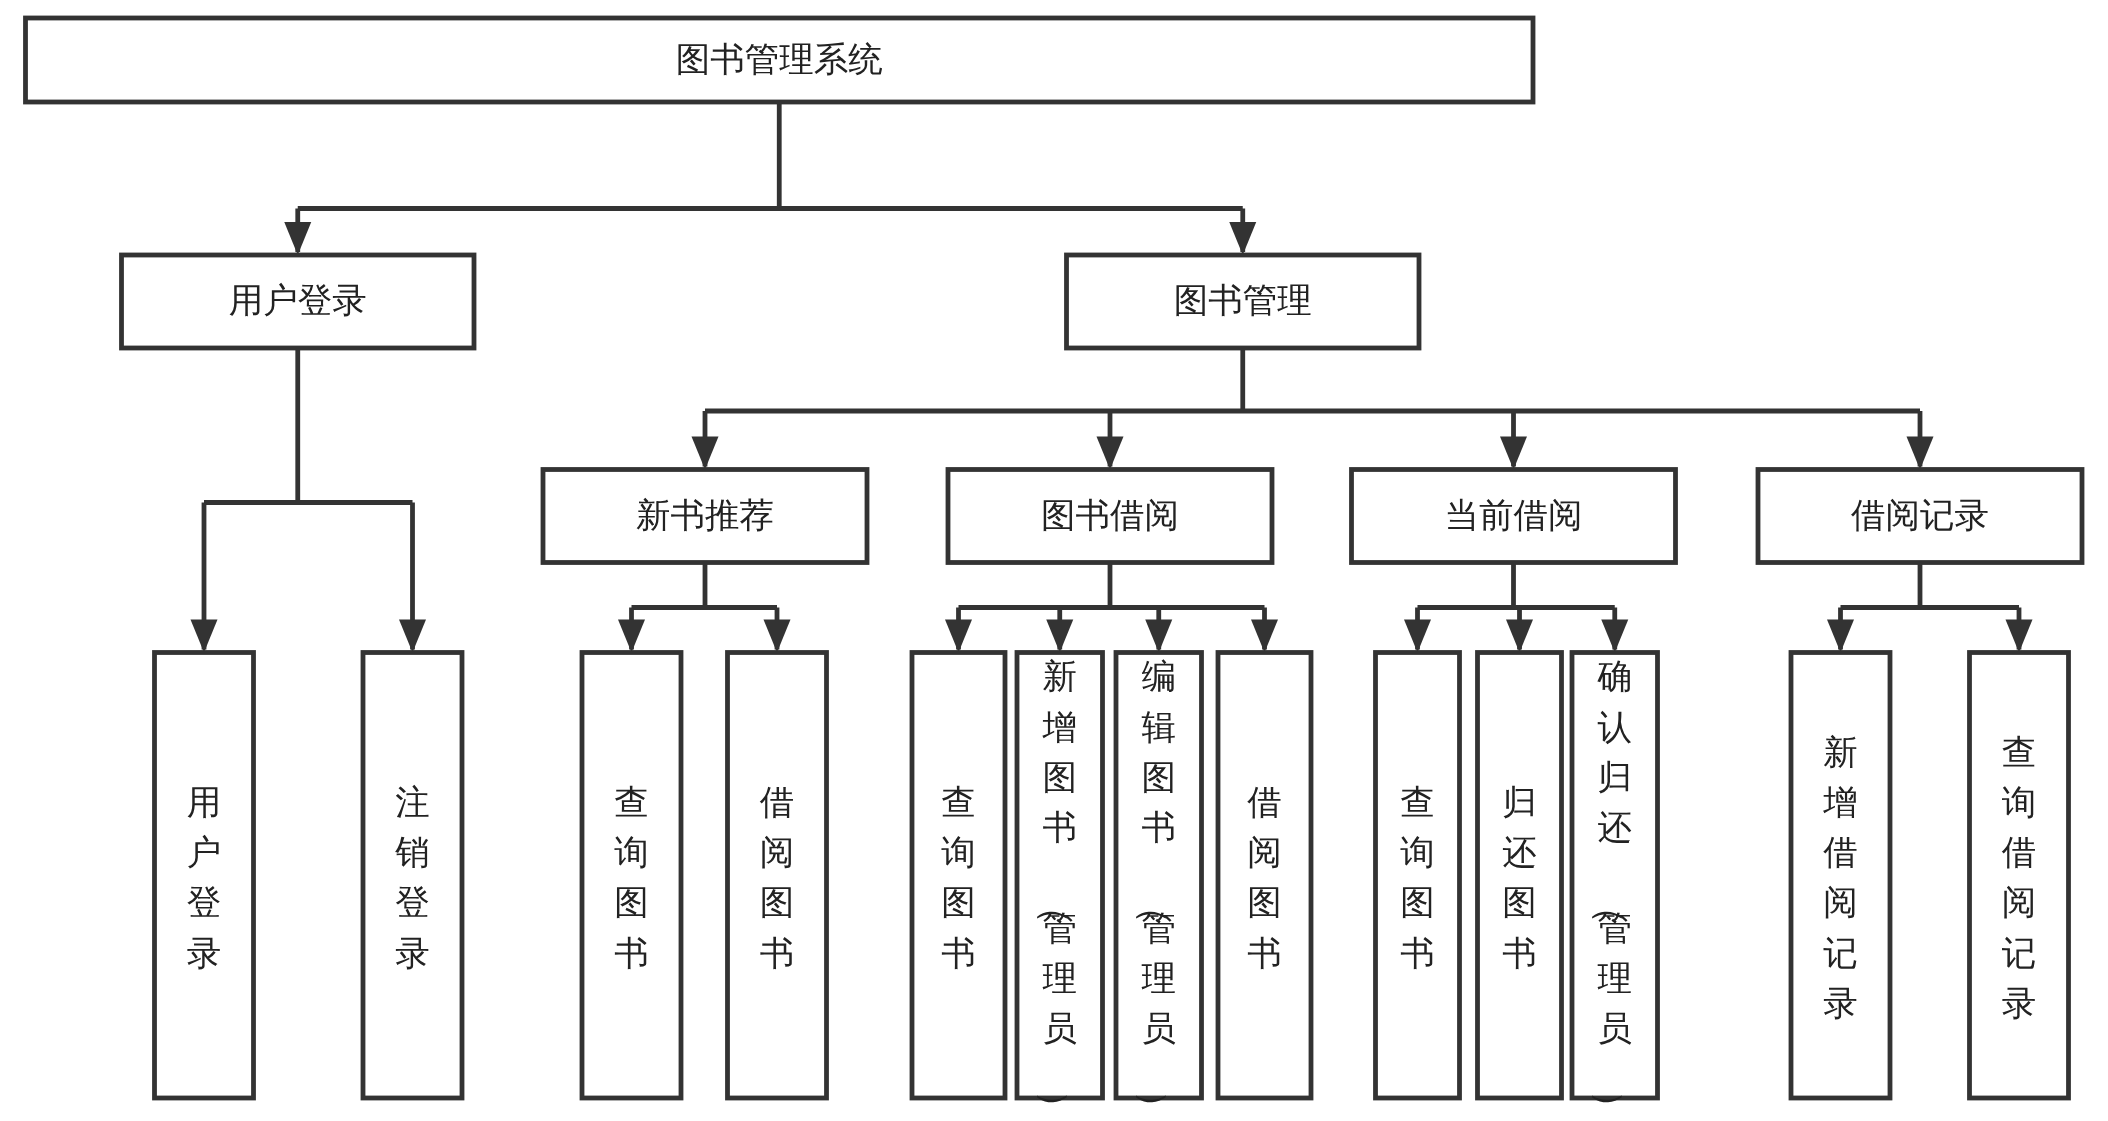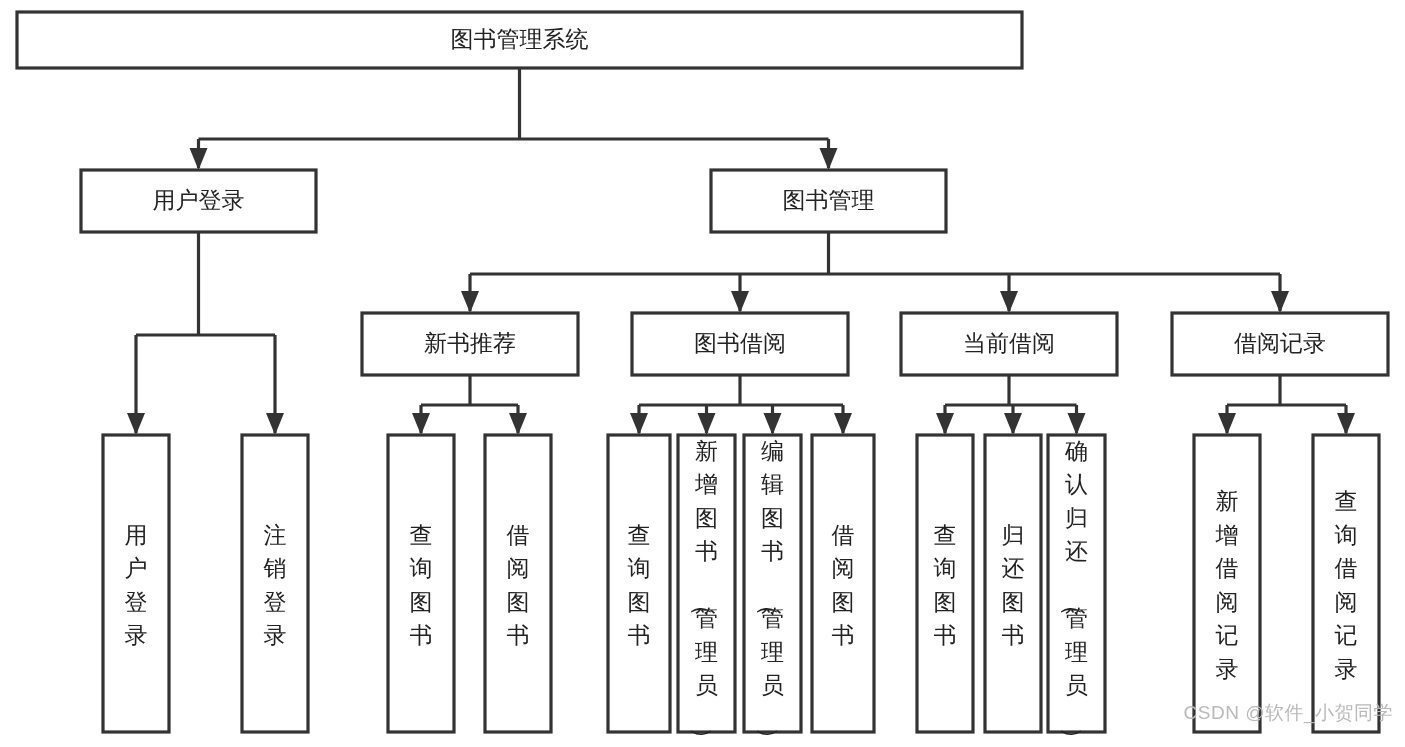--- a/index.html
+++ b/index.html
@@ -203,15 +203,14 @@
           <rect x="1194" y="435" width="66" height="297" class="node-rect"></rect>
           <text x="1227" y="509.13" class="node-label-v"><tspan x="1227" dy="0">新</tspan><tspan x="1227" dy="33.5">增</tspan><tspan x="1227" dy="33.5">借</tspan><tspan x="1227" dy="33.5">阅</tspan><tspan x="1227" dy="33.5">记</tspan><tspan x="1227" dy="33.5">录</tspan></text>
         </g>
         <g>
           <rect x="1313" y="435" width="66" height="297" class="node-rect"></rect>
           <text x="1346" y="509.13" class="node-label-v"><tspan x="1346" dy="0">查</tspan><tspan x="1346" dy="33.5">询</tspan><tspan x="1346" dy="33.5">借</tspan><tspan x="1346" dy="33.5">阅</tspan><tspan x="1346" dy="33.5">记</tspan><tspan x="1346" dy="33.5">录</tspan></text>
         </g>
       </g>
   </svg>
 
-  <div class="watermark">CSDN @软件_小贺同学</div>
 
 </div>
 
 </body></html>

